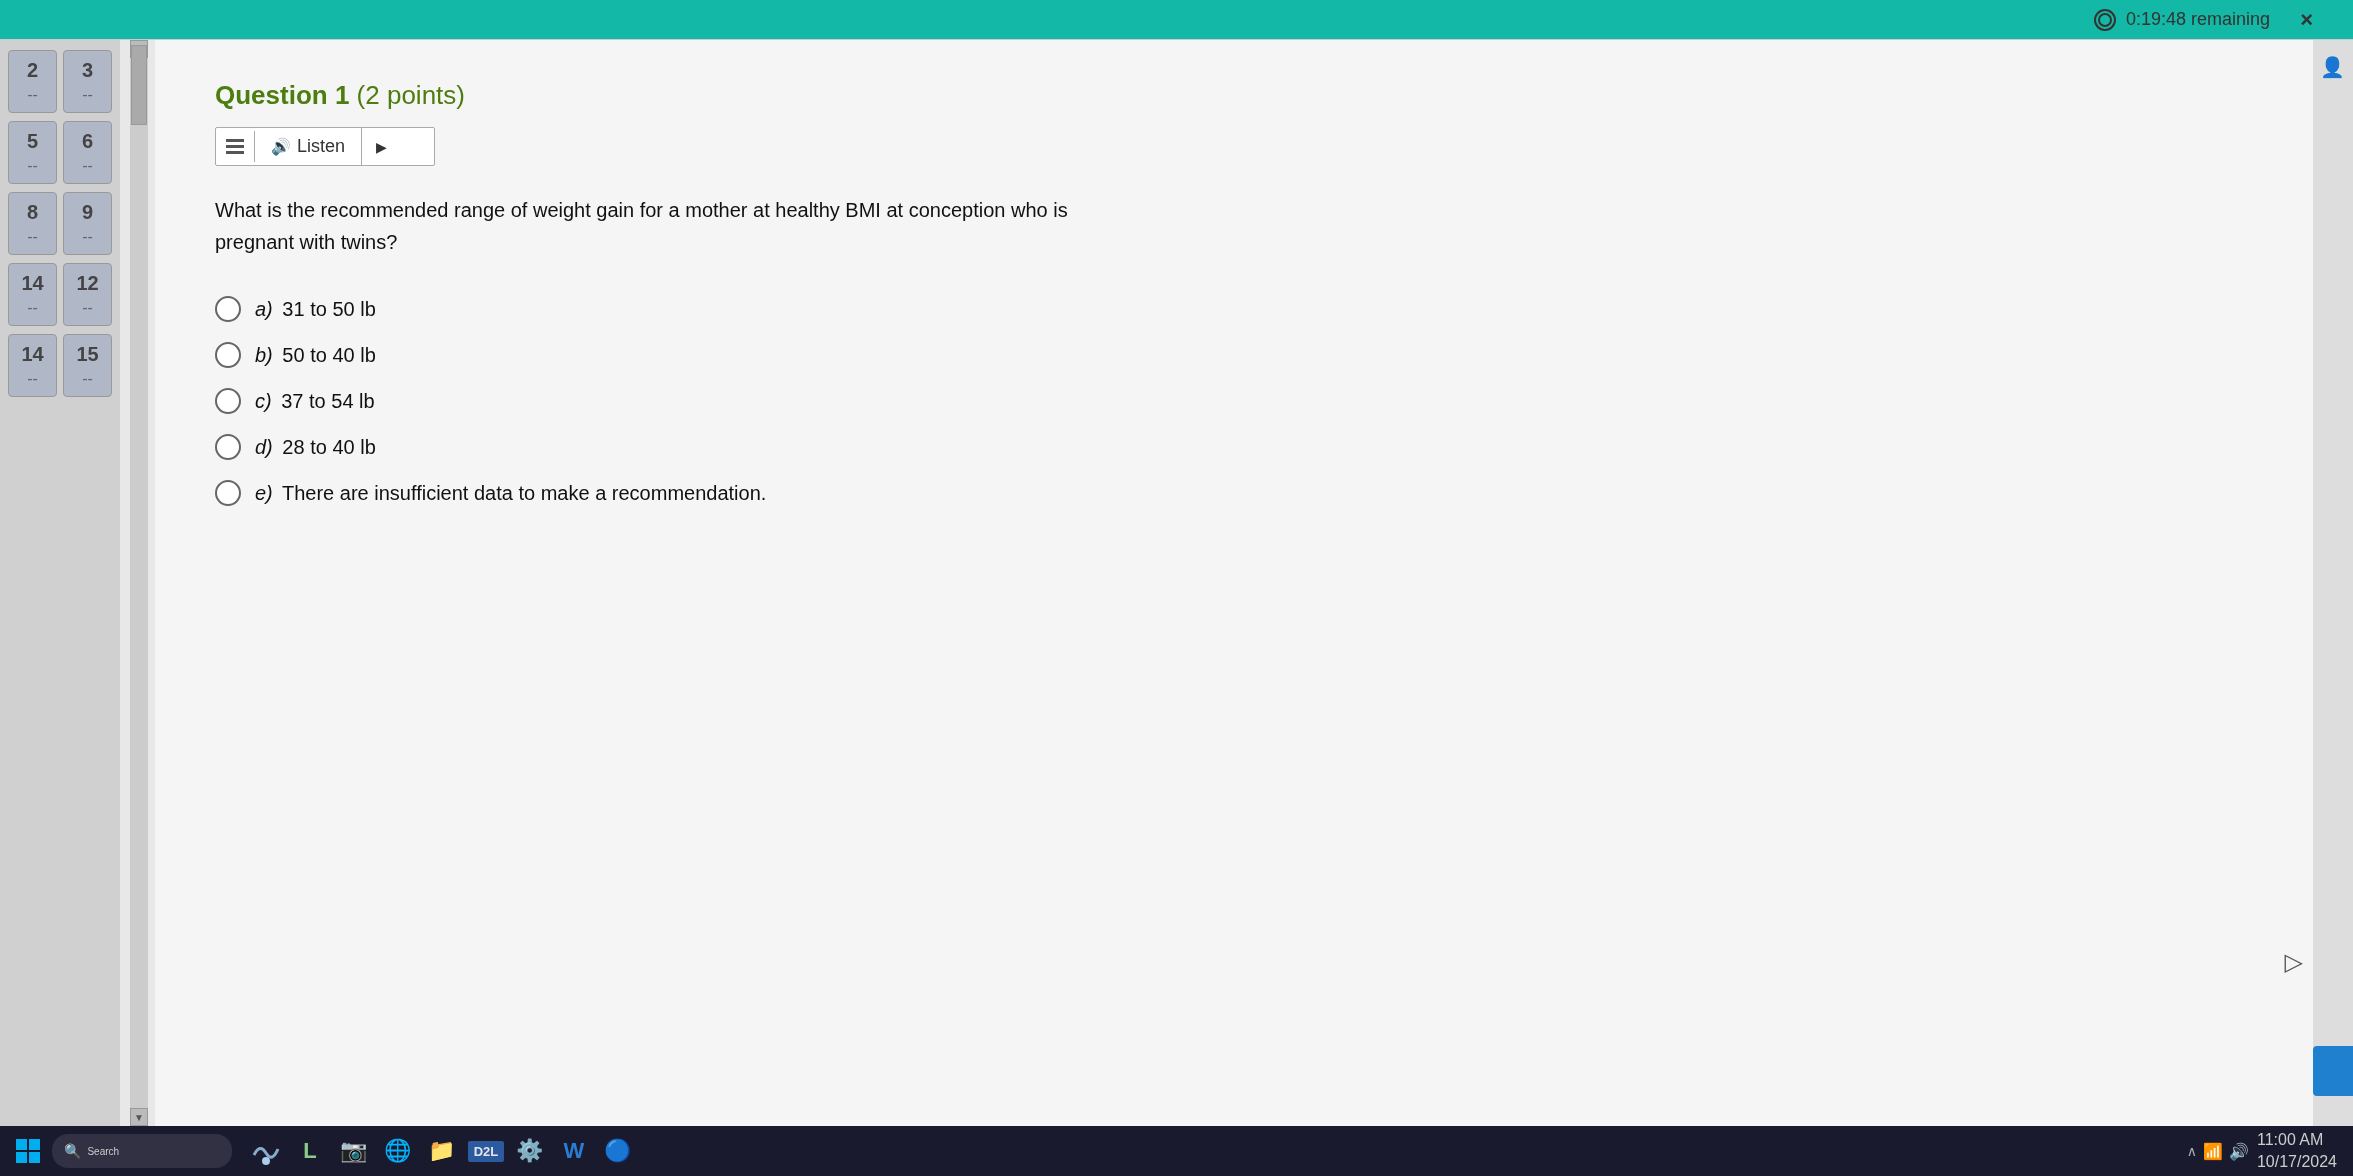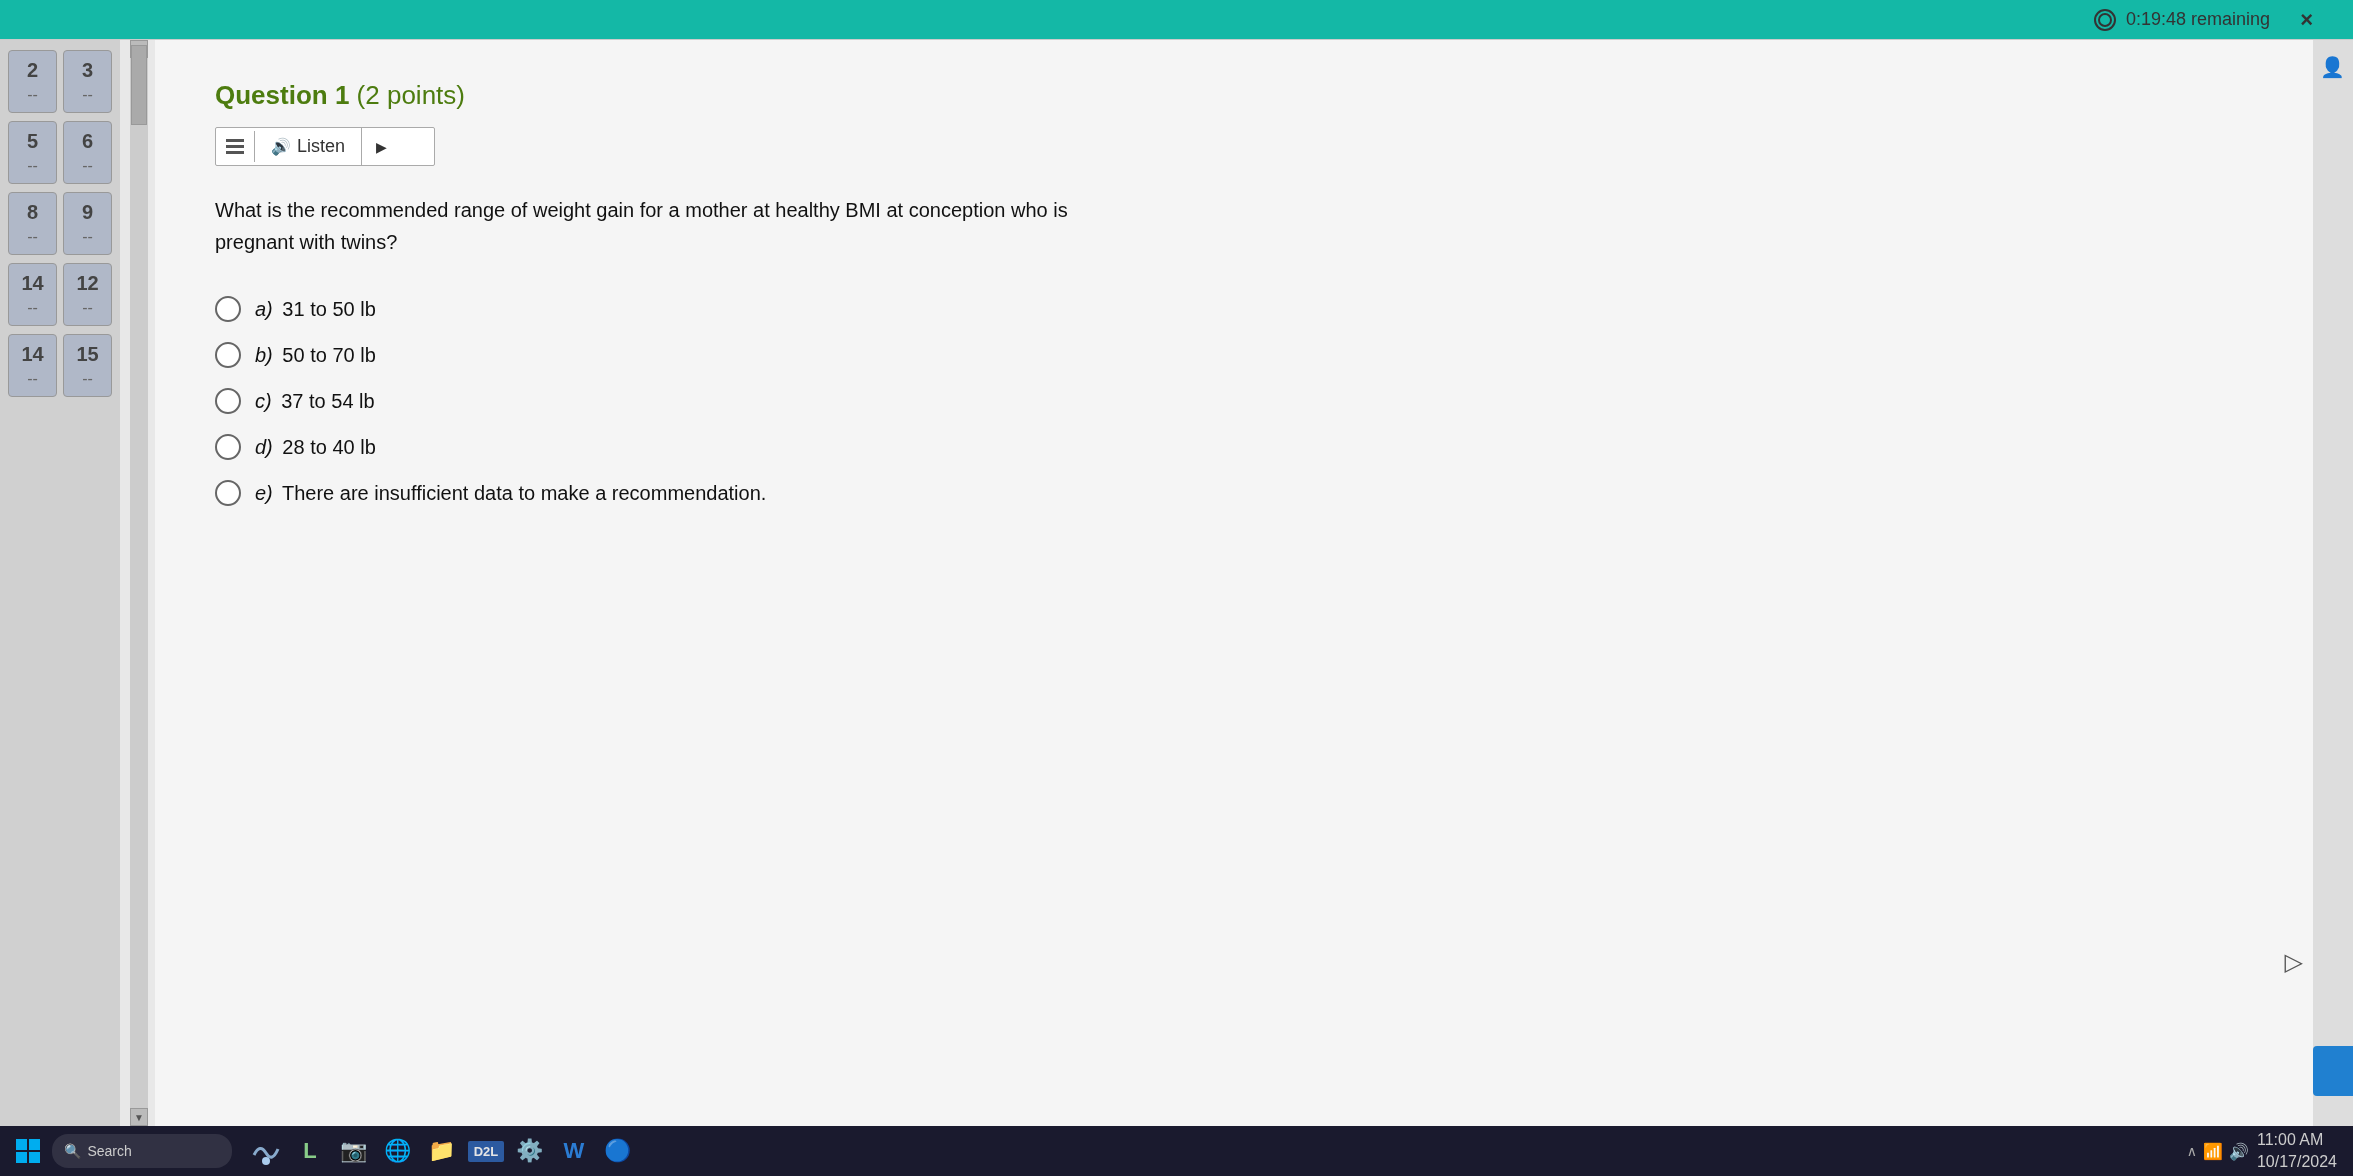--- a/index.html
+++ b/index.html
@@ -293,21 +293,21 @@
       gap: 6px;
       background: rgba(255,255,255,0.1);
       border-radius: 16px;
       padding: 4px 12px;
       height: 34px;
       min-width: 180px;
     }
 
     .search-text {
       color: #ccc;
-      font-size: 14px;
+      font-size: 10px;
     }
 
     .taskbar-apps {
       display: flex;
       align-items: center;
       gap: 4px;
       margin-left: 10px;
     }
 
     .taskbar-app {
@@ -485,21 +485,21 @@
       <div class="option-text">
         <span class="option-label">a)</span>
         <span>31 to 50 lb</span>
       </div>
     </div>
 
     <div class="option-item">
       <div class="option-radio"></div>
       <div class="option-text">
         <span class="option-label">b)</span>
-        <span>50 to 70 lb</span>
+        <span>50 to 40 lb</span>
       </div>
     </div>
 
     <div class="option-item">
       <div class="option-radio"></div>
       <div class="option-text">
         <span class="option-label">c)</span>
         <span>37 to 54 lb</span>
       </div>
     </div>

